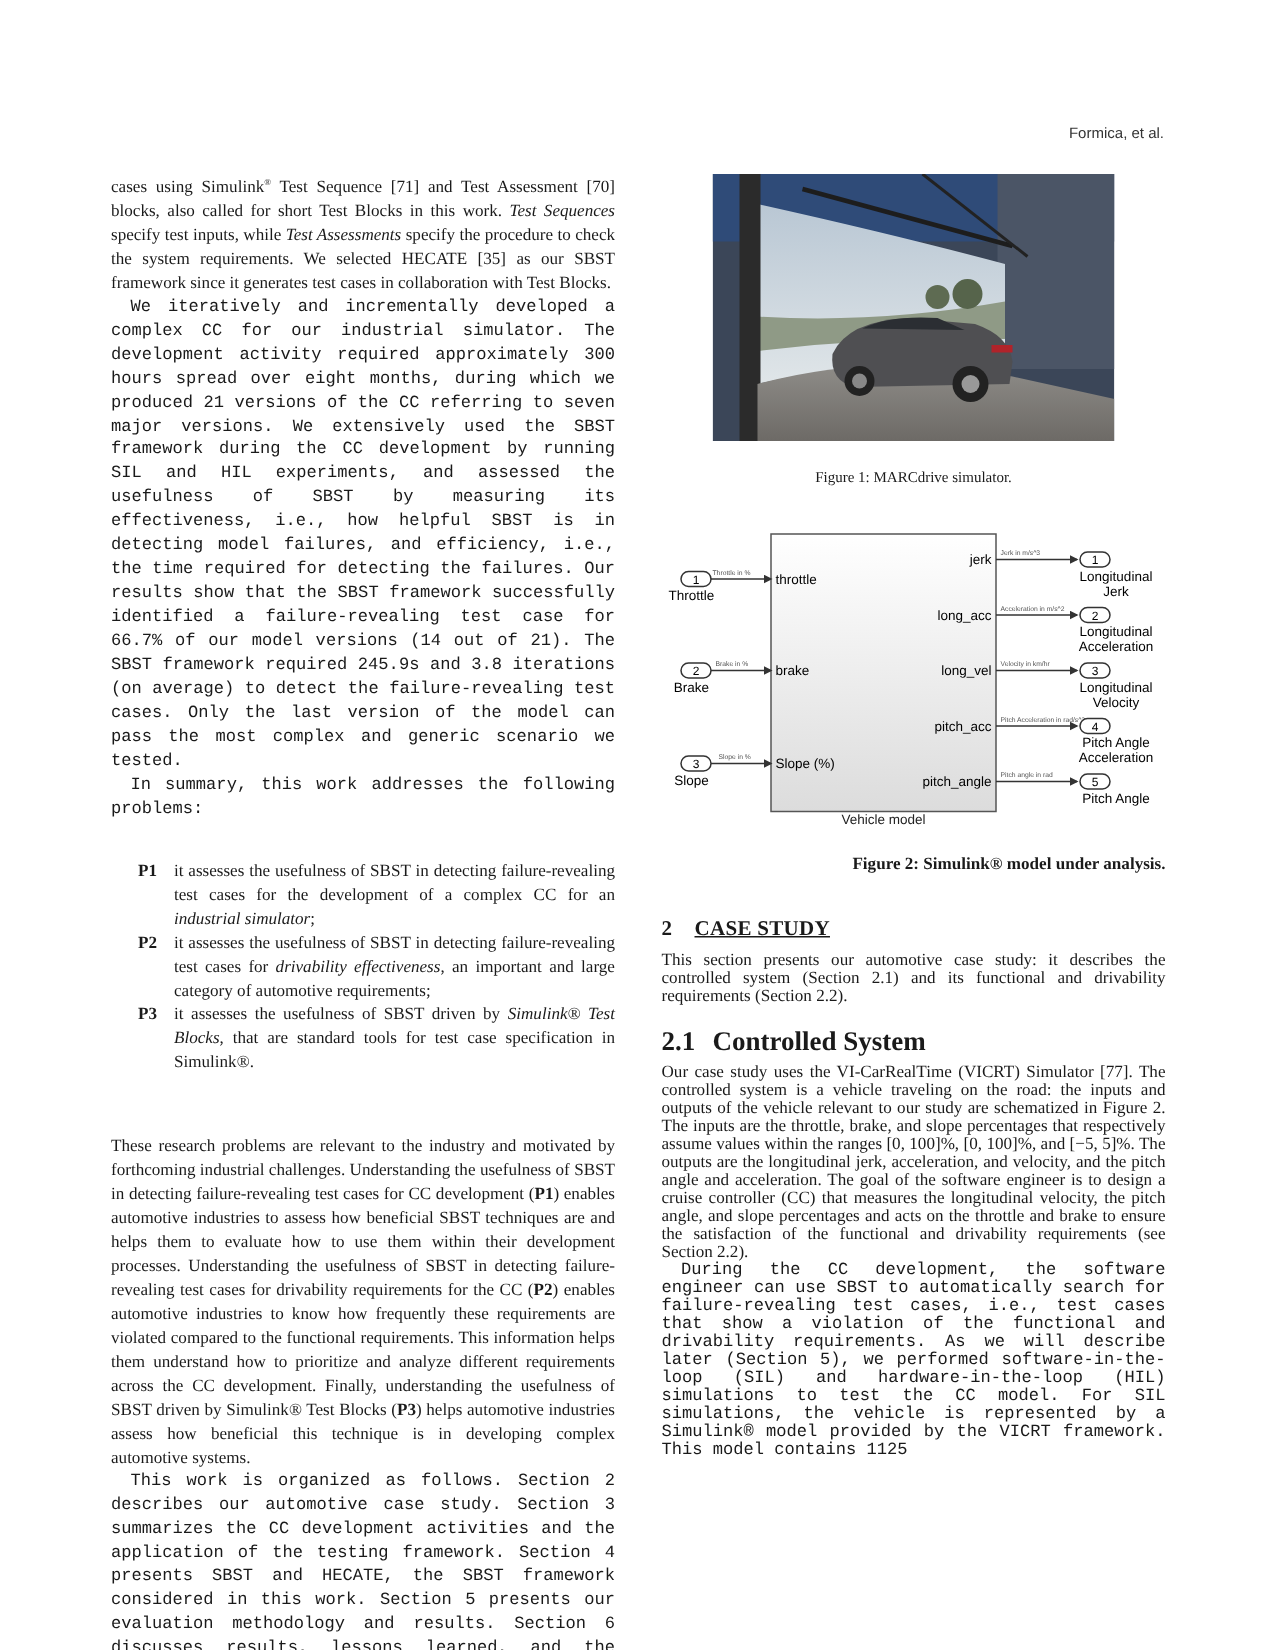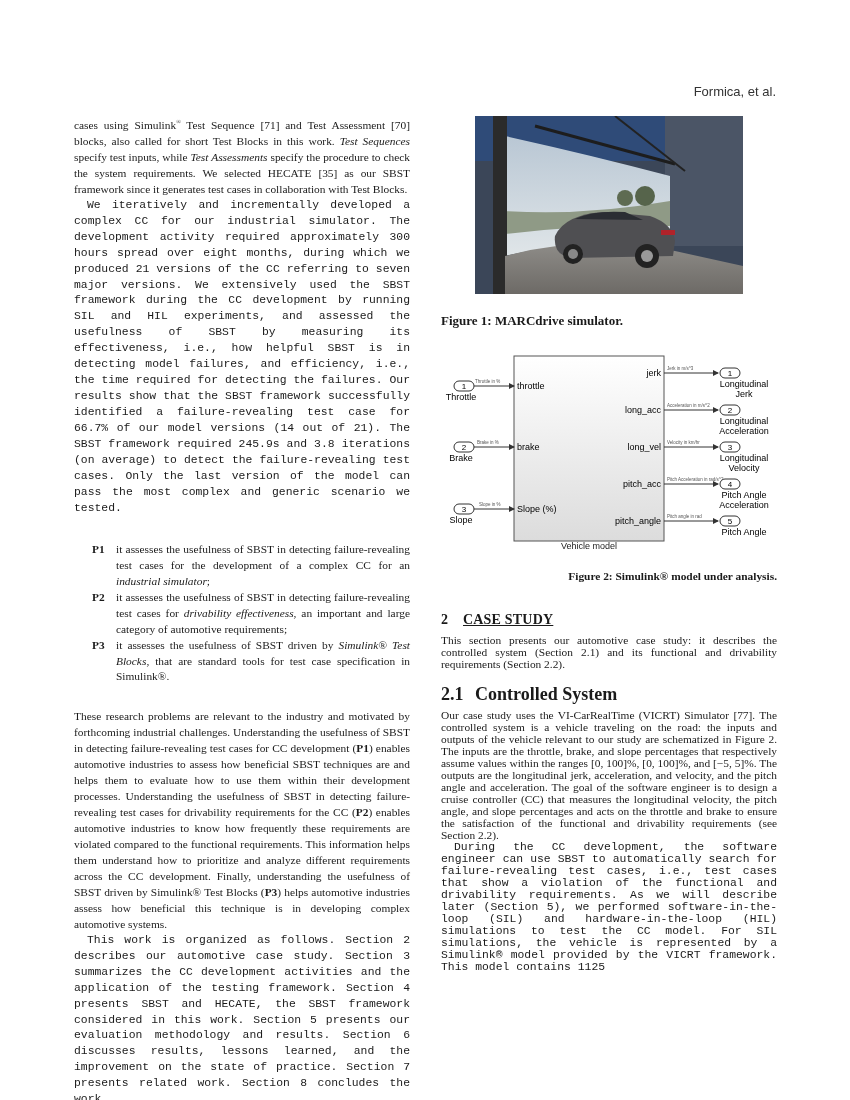--- a/index.html
+++ b/index.html
@@ -2,36 +2,36 @@
 <html><head>
 <meta charset="utf-8">
 <style>
   html, body { margin: 0; padding: 0; background: #ffffff; }
   body {
     width: 850px; height: 1100px; position: relative; overflow: hidden;
     font-family: "Liberation Serif", "DejaVu Serif", serif; color: #1a1a1a;
   }
   .running-header {
     position: absolute; top: 84px; right: 74px;
-    font-family: "Liberation Sans", "DejaVu Sans", sans-serif; font-size: 13px; color: #333;
+    font-family: "Liberation Sans", "DejaVu Sans", sans-serif; font-size: 10px; color: #333;
   }
   .col { position: absolute; top: 118px; width: 336px; font-size: 11.4px; line-height: 15.95px; text-align: justify; }
   .col.left { left: 74px; }
   p { margin: 0; }
   p.indent { text-indent: 13px; font-family: Liberation Mono, monospace; }
   .plist { margin: 25px 0 0 18px; padding: 0; list-style: none; }
   .plist li { position: relative; padding-left: 24px; text-align: justify; }
   .plist li .pl { position: absolute; left: 0; top: 0; font-weight: bold; }
-  .after-list { margin-top: 24px; }
+  .after-list { margin-top: 40px; }
   sup.r { font-size: 6px; vertical-align: super; line-height: 0; }
   b { font-weight: bold; }
   i { font-style: italic; }
 
   .fig1 { position: absolute; left: 475px; top: 116px; width: 268px; height: 178px; overflow: hidden; }
-  .fig1-caption { position: absolute; left: 441px; width: 336px; top: 313px; font-weight: bold; font-size: 13px; }
+  .fig1-caption { position: absolute; left: 441px; width: 336px; top: 313px; text-align: center; font-weight: normal; font-size: 10px; }
 
   .fig2 { position: absolute; left: 441px; top: 352px; width: 336px; height: 208px; }
   .fig2-caption { position: absolute; left: 441px; width: 336px; top: 570px; text-align: right; font-weight: bold; font-size: 11.4px; }
 
   .sec2 { position: absolute; left: 441px; top: 612px; width: 336px; }
   h2 { font-size: 14px; font-weight: bold; margin: 0 0 6px 0; letter-spacing: 0.2px; text-decoration: underline; }
   h2 .num { display: inline-block; width: 22px; }
   h3 { font-size: 18px; font-weight: bold; margin: 14px 0 4px 0; }
   h3 .num { display: inline-block; width: 34px; }
   .sec2 p { font-size: 11.4px; line-height: 12px; text-align: justify; }
@@ -39,20 +39,21 @@
   .svgtext { font-family: "Liberation Sans", "DejaVu Sans", sans-serif; }
 </style>
 </head>
 <body>
 
 <div class="running-header">Formica, et al.</div>
 
 <div class="col left">
   <p><span>cases using Simulink</span><sup class="r">®</sup><span> Test Sequence [71] and Test Assessment [70] blocks, also called for short Test Blocks in this work. </span><i>Test Sequences</i><span> specify test inputs, while </span><i>Test Assessments</i><span> specify the procedure to check the system requirements. We selected HECATE [35] as our SBST framework since it generates test cases in collaboration with Test Blocks.</span></p>
   <p class="indent">We iteratively and incrementally developed a complex CC for our industrial simulator. The development activity required approximately 300 hours spread over eight months, during which we produced 21 versions of the CC referring to seven major versions. We extensively used the SBST framework during the CC development by running SIL and HIL experiments, and assessed the usefulness of SBST by measuring its effectiveness, i.e., how helpful SBST is in detecting model failures, and efficiency, i.e., the time required for detecting the failures. Our results show that the SBST framework successfully identified a failure-revealing test case for 66.7% of our model versions (14 out of 21). The SBST framework required 245.9s and 3.8 iterations (on average) to detect the failure-revealing test cases. Only the last version of the model can pass the most complex and generic scenario we tested.</p>
+  <p class="indent">In summary, this work addresses the following problems:</p>
 
   <ul class="plist">
     <li><span class="pl">P1</span><span>it assesses the usefulness of SBST in detecting failure-revealing test cases for the development of a complex CC for an </span><i>industrial simulator</i><span>;</span></li>
     <li><span class="pl">P2</span><span>it assesses the usefulness of SBST in detecting failure-revealing test cases for </span><i>drivability effectiveness</i><span>, an important and large category of automotive requirements;</span></li>
     <li><span class="pl">P3</span><span>it assesses the usefulness of SBST driven by </span><i>Simulink® Test Blocks</i><span>, that are standard tools for test case specification in Simulink®.</span></li>
   </ul>
 
   <p class="after-list"><span>These research problems are relevant to the industry and motivated by forthcoming industrial challenges. Understanding the usefulness of SBST in detecting failure-revealing test cases for CC development (</span><b>P1</b><span>) enables automotive industries to assess how beneficial SBST techniques are and helps them to evaluate how to use them within their development processes. Understanding the usefulness of SBST in detecting failure-revealing test cases for drivability requirements for the CC (</span><b>P2</b><span>) enables automotive industries to know how frequently these requirements are violated compared to the functional requirements. This information helps them understand how to prioritize and analyze different requirements across the CC development. Finally, understanding the usefulness of SBST driven by Simulink® Test Blocks (</span><b>P3</b><span>) helps automotive industries assess how beneficial this technique is in developing complex automotive systems.</span></p>
   <p class="indent">This work is organized as follows. Section 2 describes our automotive case study. Section 3 summarizes the CC development activities and the application of the testing framework. Section 4 presents SBST and HECATE, the SBST framework considered in this work. Section 5 presents our evaluation methodology and results. Section 6 discusses results, lessons learned, and the improvement on the state of practice. Section 7 presents related work. Section 8 concludes the work.</p>
 </div>

